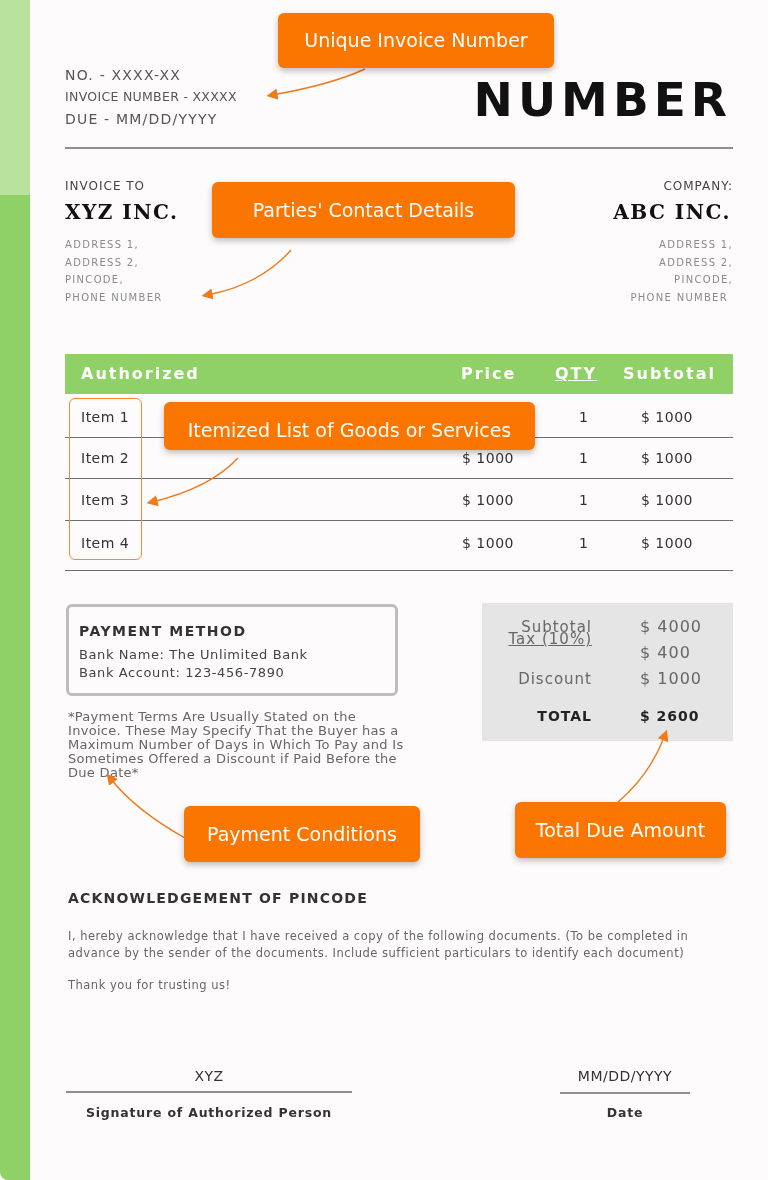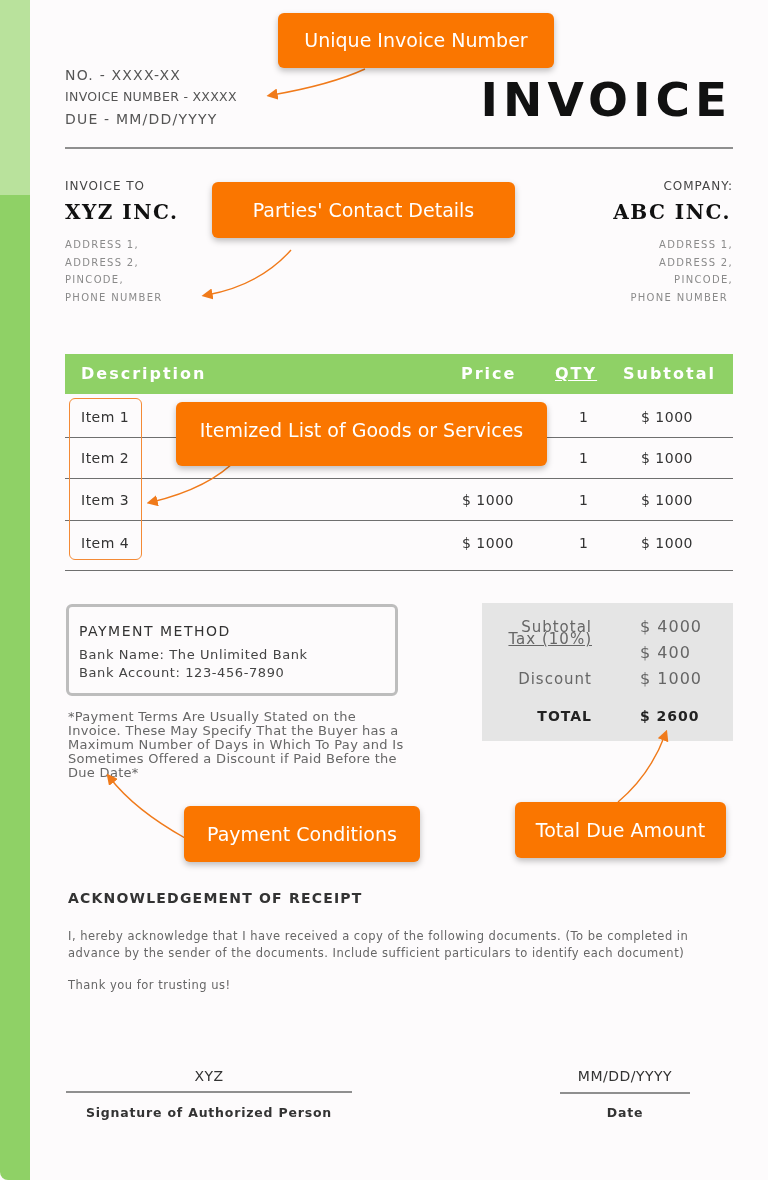--- a/index.html
+++ b/index.html
@@ -18,21 +18,21 @@
   .label-sm { font-size: 12px; letter-spacing: 1px; color: #444; }
   .party-name { font-family: "DejaVu Serif", serif; font-size: 20px; font-weight: bold; letter-spacing: 1.5px; color: #111; }
   .addr { font-size: 10px; letter-spacing: 1.3px; color: #8a8a8a; line-height: 17.5px; }
 
   .table-head { left: 65px; top: 354px; width: 668px; height: 40px; background: #8fd166; }
   .th { position: absolute; top: 0; line-height: 40px; color: #fff; font-weight: bold; font-size: 16px; letter-spacing: 2px; }
   .row { position: absolute; left: 65px; width: 668px; height: 41px; border-bottom: 1.5px solid #6f6f6f; }
   .cell { position: absolute; top: 0; line-height: 41px; font-size: 14px; color: #333; letter-spacing: 0.5px; }
 
   .pay-box { left: 66px; top: 604px; width: 332px; height: 92px; border: 3px solid #bdbdbd; border-radius: 6px; background: #fdfbfc; }
-  .pay-title { position: absolute; left: 10px; top: 16px; font-size: 14px; font-weight: normal; letter-spacing: 1.5px; color: #333; }
+  .pay-title { position: absolute; left: 10px; top: 16px; font-size: 14px; font-weight: bold; letter-spacing: 1.5px; color: #333; }
   .pay-line { position: absolute; left: 10px; font-size: 13px; letter-spacing: 0.6px; color: #444; }
   .terms { left: 68px; top: 710px; width: 340px; font-size: 13px; line-height: 14px; color: #666; letter-spacing: 0.3px; }
 
   .totals { left: 482px; top: 603px; width: 251px; height: 138px; background: #e5e5e5; }
   .t-label { position: absolute; right: 141px; font-size: 15px; letter-spacing: 1px; color: #666; text-align: right; white-space: nowrap; }
   .t-value { position: absolute; left: 158px; font-size: 16px; letter-spacing: 1px; color: #666; white-space: nowrap; }
   .t-bold { font-weight: bold; color: #222; font-size: 14px; }
 
   .ack-title { left: 68px; top: 890px; font-size: 14px; font-weight: bold; letter-spacing: 1.2px; color: #333; }
   .ack-text { left: 68px; top: 928px; width: 670px; font-size: 11.5px; line-height: 17px; color: #666; letter-spacing: 0.5px; }
@@ -49,21 +49,21 @@
 </head>
 <body>
 
 <div class="page">
   <div class="bar-top"></div>
   <div class="bar-bottom"></div>
 
   <div class="abs meta" style="top:67px;">NO. - XXXX-XX</div>
   <div class="abs meta meta-small" style="top:89px;">INVOICE NUMBER -  XXXXX</div>
   <div class="abs meta" style="top:111px;">DUE - MM/DD/YYYY</div>
-  <div class="abs title">INVOICE</div>
+  <div class="abs title">NUMBER</div>
   <div class="abs hr" style="top:147px;"></div>
 
   <div class="abs label-sm" style="left:65px; top:179px;">INVOICE TO</div>
   <div class="abs party-name" style="left:65px; top:200px;">XYZ INC.</div>
   <div class="abs addr" style="left:65px; top:236px;">
     <div>ADDRESS 1,</div>
     <div>ADDRESS 2,</div>
     <div>PINCODE,</div>
     <div>PHONE NUMBER</div>
   </div>
@@ -71,21 +71,21 @@
   <div class="abs label-sm" style="right:35px; top:179px;">COMPANY:</div>
   <div class="abs party-name" style="right:37px; top:200px;">ABC INC.</div>
   <div class="abs addr" style="right:35px; top:236px; text-align:right;">
     <div>ADDRESS 1,</div>
     <div>ADDRESS 2,</div>
     <div>PINCODE,</div>
     <div style="margin-right:5px;">PHONE NUMBER</div>
   </div>
 
   <div class="abs table-head">
-    <span class="th" style="left:16px;">Description</span>
+    <span class="th" style="left:16px;">Authorized</span>
     <span class="th" style="left:396px;">Price</span>
     <span class="th" style="left:490px;text-decoration:underline;">QTY</span>
     <span class="th" style="left:558px;">Subtotal</span>
   </div>
 
   <div class="row" style="top:397px;">
     <span class="cell" style="left:16px;">Item 1</span>
     <span class="cell" style="left:397px;">$ 1000</span>
     <span class="cell" style="left:514px;">1</span>
     <span class="cell" style="left:576px;">$ 1000</span>
@@ -121,21 +121,21 @@
     <span class="t-label" style="top:15px;">Subtotal</span>
     <span class="t-value" style="top:14px;">$ 4000</span>
     <span class="t-label" style="top:27px;text-decoration:underline;">Tax (10%)</span>
     <span class="t-value" style="top:40px;">$ 400</span>
     <span class="t-label" style="top:67px;">Discount</span>
     <span class="t-value" style="top:66px;">$ 1000</span>
     <span class="t-label t-bold" style="top:105px;">TOTAL</span>
     <span class="t-value t-bold" style="top:105px;">$ 2600</span>
   </div>
 
-  <div class="abs ack-title">ACKNOWLEDGEMENT OF RECEIPT</div>
+  <div class="abs ack-title">ACKNOWLEDGEMENT OF PINCODE</div>
   <div class="abs ack-text">I, hereby acknowledge that I have received a copy of the following documents. (To be completed in advance by the sender of the documents. Include sufficient particulars to identify each document)</div>
   <div class="abs thanks">Thank you for trusting us!</div>
 
   <div class="abs sig-val" style="left:66px; top:1068px; width:286px;">XYZ</div>
   <div class="abs sig-line" style="left:66px; top:1091px; width:286px;"></div>
   <div class="abs sig-label" style="left:66px; top:1105px; width:286px;">Signature of Authorized Person</div>
 
   <div class="abs sig-val" style="left:560px; top:1068px; width:130px;">MM/DD/YYYY</div>
   <div class="abs sig-line" style="left:560px; top:1092px; width:130px;"></div>
   <div class="abs sig-label" style="left:560px; top:1105px; width:130px;">Date</div>
@@ -148,16 +148,16 @@
     </defs>
     <path d="M365,69 Q330,85 272,95" stroke="#f07a1a" stroke-width="1.4" fill="none" marker-end="url(#ah)"></path>
     <path d="M291,250 Q260,285 207,295" stroke="#f07a1a" stroke-width="1.4" fill="none" marker-end="url(#ah)"></path>
     <path d="M238,458 Q210,488 152,502" stroke="#f07a1a" stroke-width="1.4" fill="none" marker-end="url(#ah)"></path>
     <path d="M185,838 Q135,810 110,778" stroke="#f07a1a" stroke-width="1.4" fill="none" marker-end="url(#ah)"></path>
     <path d="M618,802 Q650,775 665,735" stroke="#f07a1a" stroke-width="1.4" fill="none" marker-end="url(#ah)"></path>
   </svg>
 
   <div class="callout" style="left:278px; top:13px; width:276px; height:55px; line-height:55px;">Unique Invoice Number</div>
   <div class="callout" style="left:212px; top:182px; width:303px; height:56px; line-height:56px;">Parties' Contact Details</div>
-  <div class="callout" style="left:176px; top:402px; width:371px; height:64px; line-height:56px;">Itemized List of Goods or Services</div>
+  <div class="callout" style="left:164px; top:402px; width:371px; height:48px; line-height:56px;">Itemized List of Goods or Services</div>
   <div class="callout" style="left:184px; top:806px; width:236px; height:56px; line-height:56px;">Payment Conditions</div>
   <div class="callout" style="left:515px; top:802px; width:211px; height:56px; line-height:56px;">Total Due Amount</div>
 </div>
 
 </body></html>

